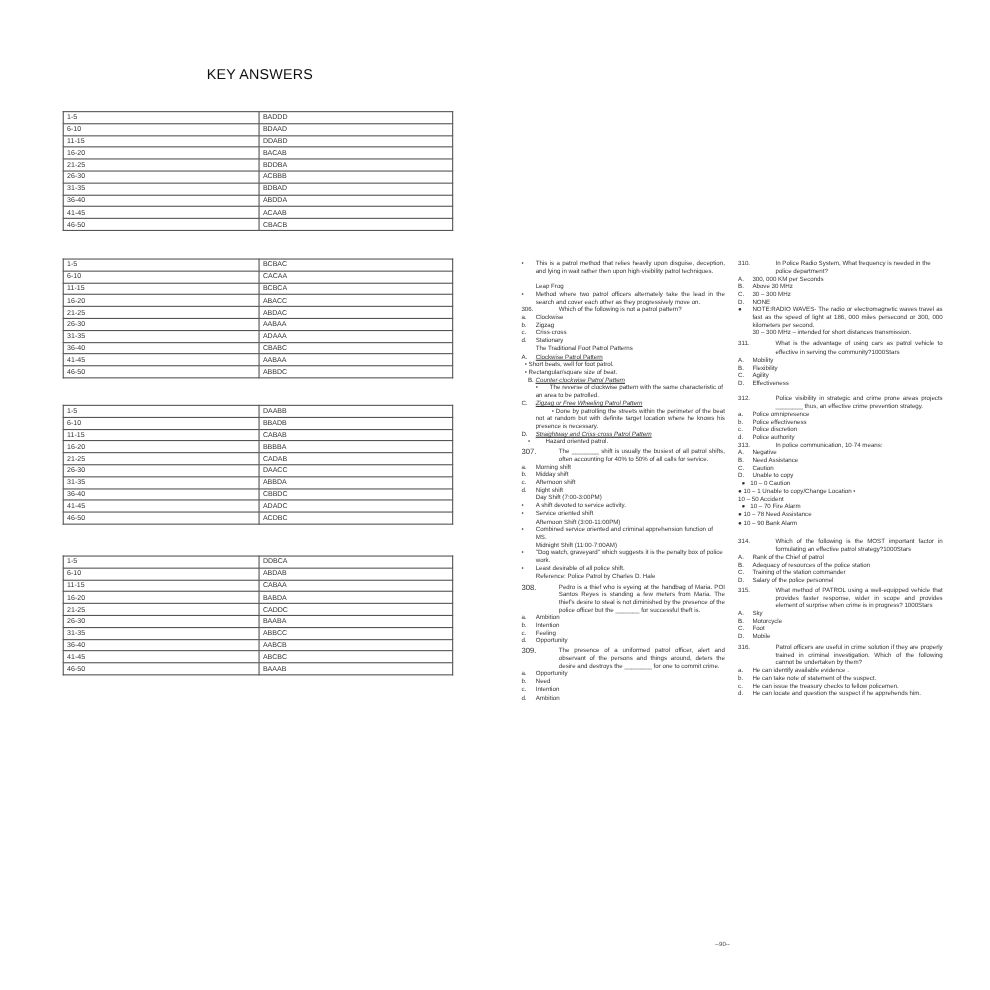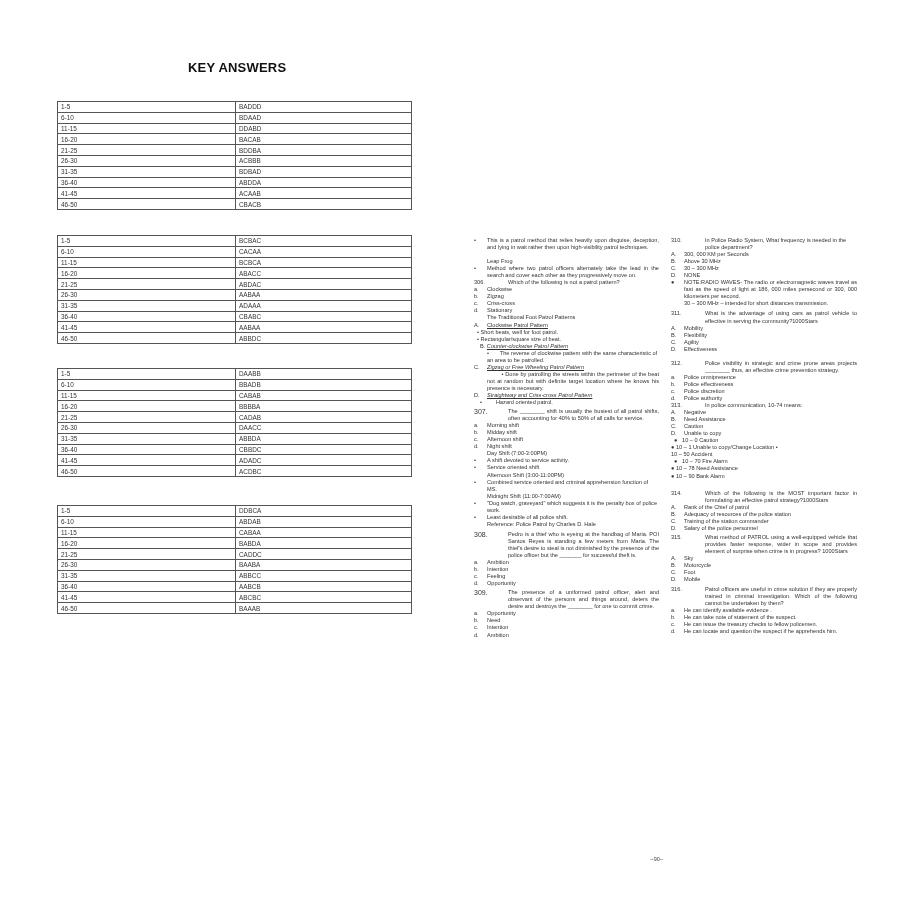--- a/index.html
+++ b/index.html
@@ -1,20 +1,20 @@
 <!DOCTYPE html>
 <html><head>
   <meta charset="utf-8">
   <style>
     * { box-sizing: border-box; margin: 0; padding: 0; }
     html, body { width: 900px; height: 900px; background: #ffffff; overflow: hidden; }
     body { position: relative; font-family: "Liberation Sans", sans-serif; color: #222; }
     .title {
       position: absolute; left: 188px; top: 60px;
-      font-family: "Liberation Sans", sans-serif; font-weight: bold; font-size: 13px; color: #111;
+      font-family: "Liberation Sans", sans-serif; font-weight: normal; font-size: 13px; color: #111;
       letter-spacing: 0.2px;
     }
     .key-table {
       position: absolute; left: 57px; width: 355px;
       border-collapse: collapse; font-size: 6.4px; color: #333;
       font-family: "Liberation Sans", sans-serif;
     }
     .key-table td {
       border: 1px solid #555; height: 10.8px; line-height: 9px; padding: 0 3px;
       vertical-align: middle;

